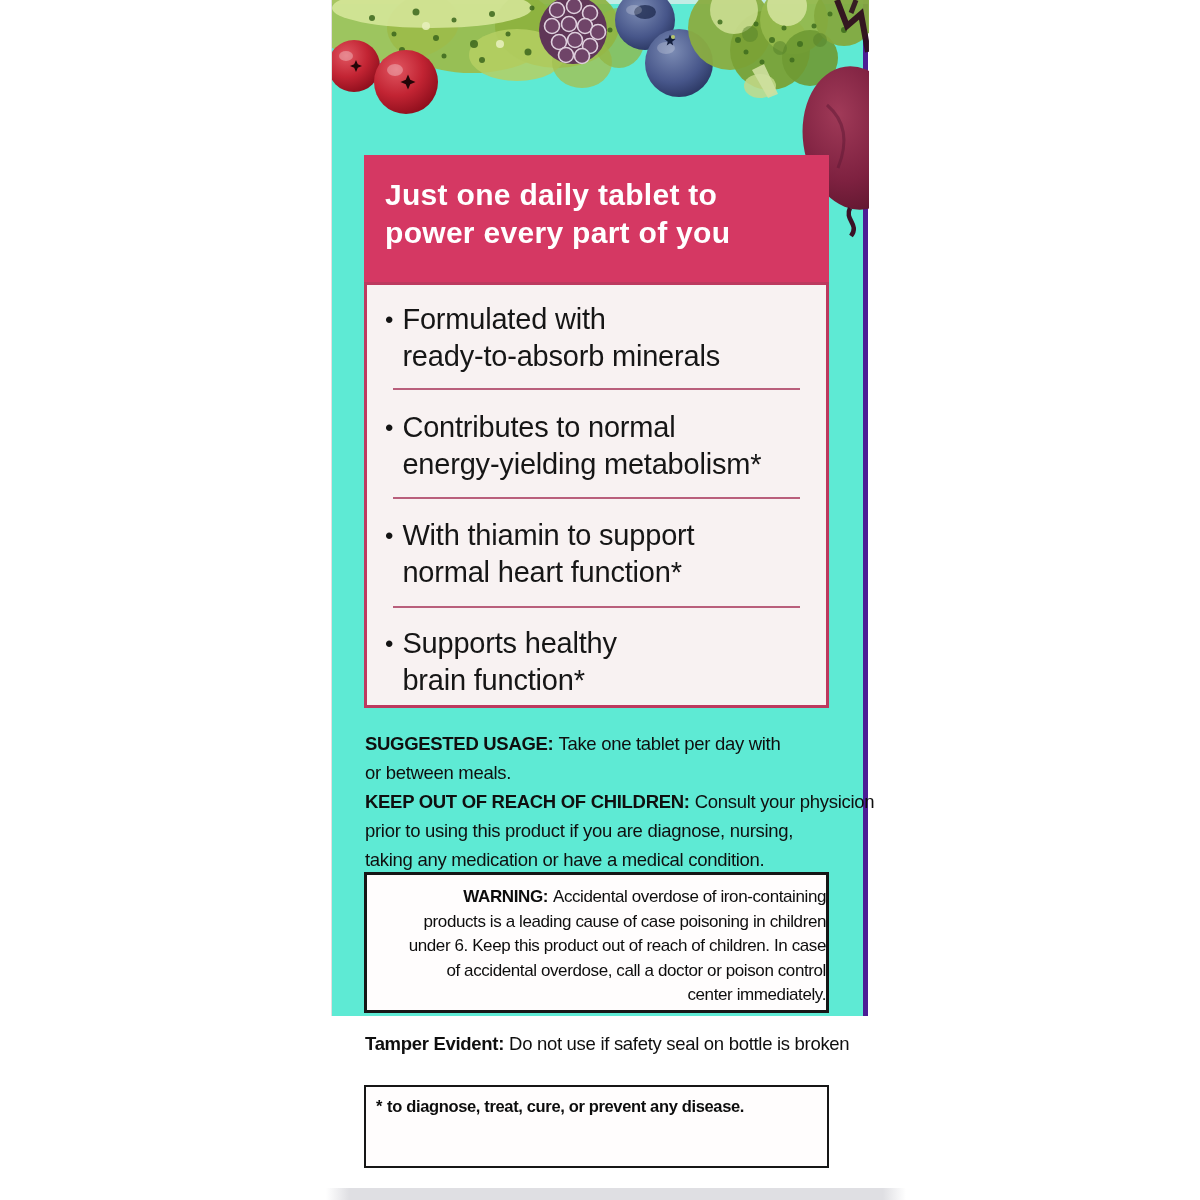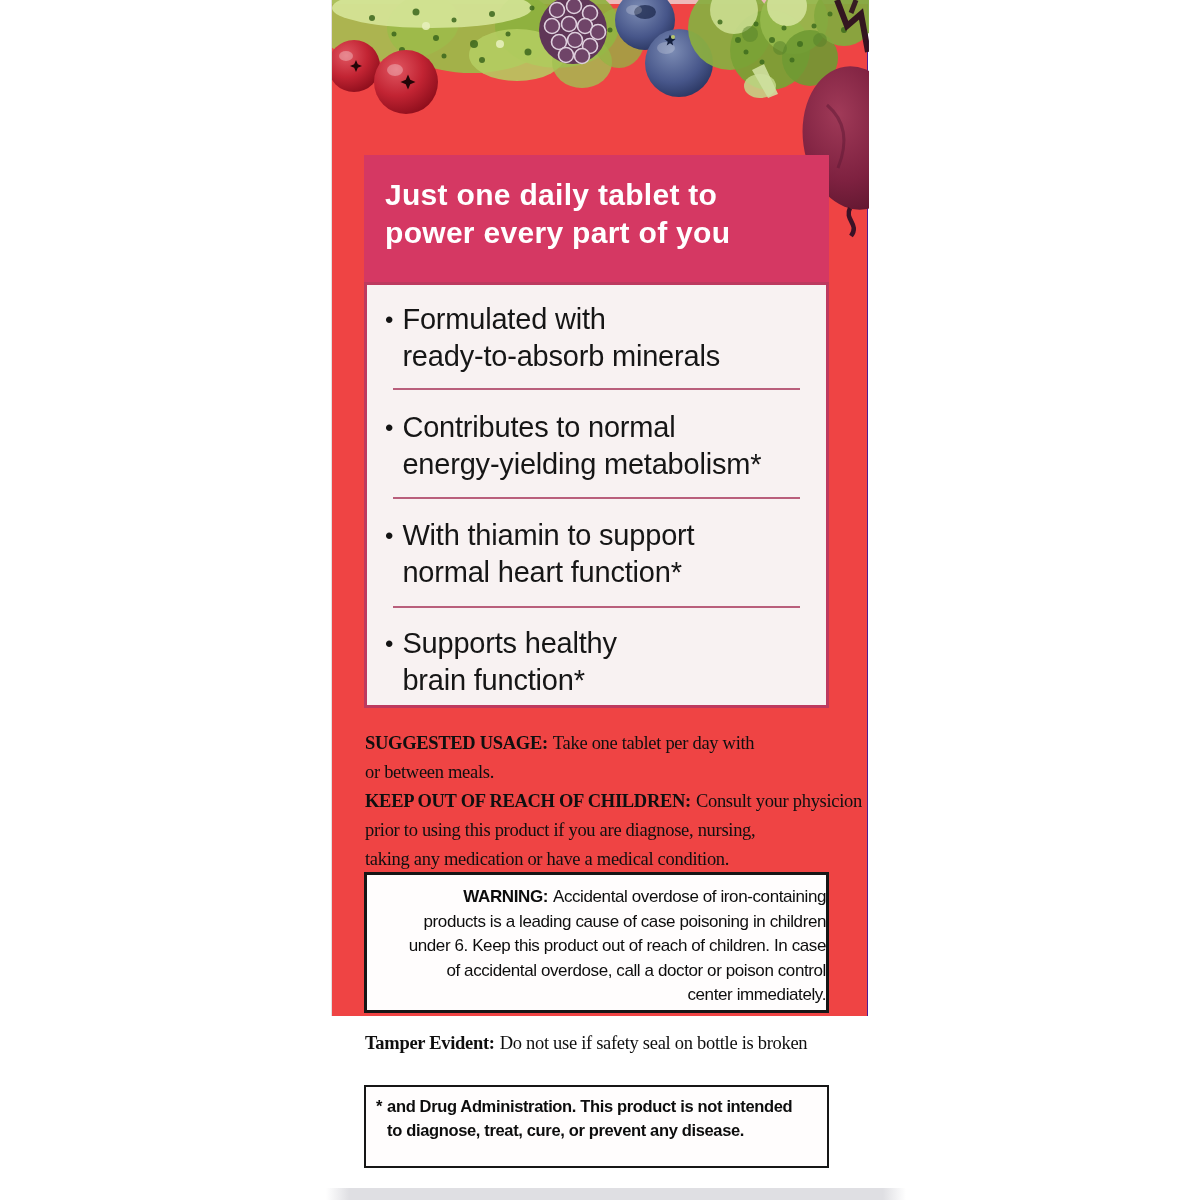--- a/index.html
+++ b/index.html
@@ -3,22 +3,22 @@
 <meta charset="utf-8">
 <style>
   html,body{margin:0;padding:0;}
   body{
     width:1200px;height:1200px;position:relative;overflow:hidden;
     background:#ffffff;
     font-family:"Liberation Sans", sans-serif;
   }
   .panel{
     position:absolute;left:331px;top:0;width:537px;height:1016px;
-    background:#ef4444;box-sizing:border-box;
-    border-left:1px solid #e2e0e0;border-right:1px solid #4c1d95;
+    background:#5eead4;box-sizing:border-box;
+    border-left:1px solid #e2e0e0;border-right:5px solid #4c1d95;
   }
   .top-edge{position:absolute;left:0;top:0;width:537px;height:4px;background:#ededed;opacity:.7;}
   .produce{position:absolute;left:0;top:0;}
 
   
   .headline{
     position:absolute;left:32px;top:155px;width:465px;height:127px;
     background:#d53863;color:#ffffff;font-weight:bold;
     font-size:30px;line-height:38px;letter-spacing:.3px;
     box-sizing:border-box;padding:21px 0 0 21px;
@@ -33,21 +33,21 @@
   .benefit{position:absolute;left:18px;display:flex;align-items:flex-start;}
   .benefit .dot{font-size:24px;line-height:37px;margin-right:9px;color:#141414;}
   .benefit .bl .ln{display:block;white-space:nowrap;font-size:29px;line-height:37px;color:#161616;letter-spacing:-.2px;}
   .b1{top:16px}.b2{top:124px}.b3{top:232px}.b4{top:340px}
   .divider{position:absolute;left:26px;right:26px;height:2px;background:#b95f7c;}
   .d1{top:103px}.d2{top:212px}.d3{top:321px}
 
   
   .para{position:absolute;left:33px;width:480px;color:#0f0f0f;
     font-size:18.5px;line-height:29px;letter-spacing:-.3px;}
-  .para .ln{display:block;white-space:nowrap;font-family:Liberation Serif, serif;}
+  .para .ln{display:block;white-space:nowrap;}
   .b{font-weight:bold;margin-right:5px;}
   .p-suggested{top:729px}
   .p-keepout{top:787px}
   .p-tamper{top:1029px}
 
   
   .warnbox{
     position:absolute;left:32px;top:872px;width:465px;height:141px;
     border:3px solid #161616;box-sizing:border-box;background:#fffdfd;
     padding:10px 0 0 13px;font-size:17px;line-height:24.5px;
@@ -274,20 +274,19 @@
 
   <div class="para p-tamper">
     <span class="ln">
       <span class="b">Tamper Evident:</span><span>Do not use if safety seal on bottle is broken</span>
     </span>
   </div>
 
   <div class="fdabox">
     <span class="marker">*</span>
     <span class="txt">
-      <span class="ln">and Drug Administration. This product is not intended</span>
       <span class="ln">to diagnose, treat, cure, or prevent any disease.</span>
     </span>
   </div>
 
 </div>
 
 <div class="bottom-edge"></div>
 
 </body></html>

